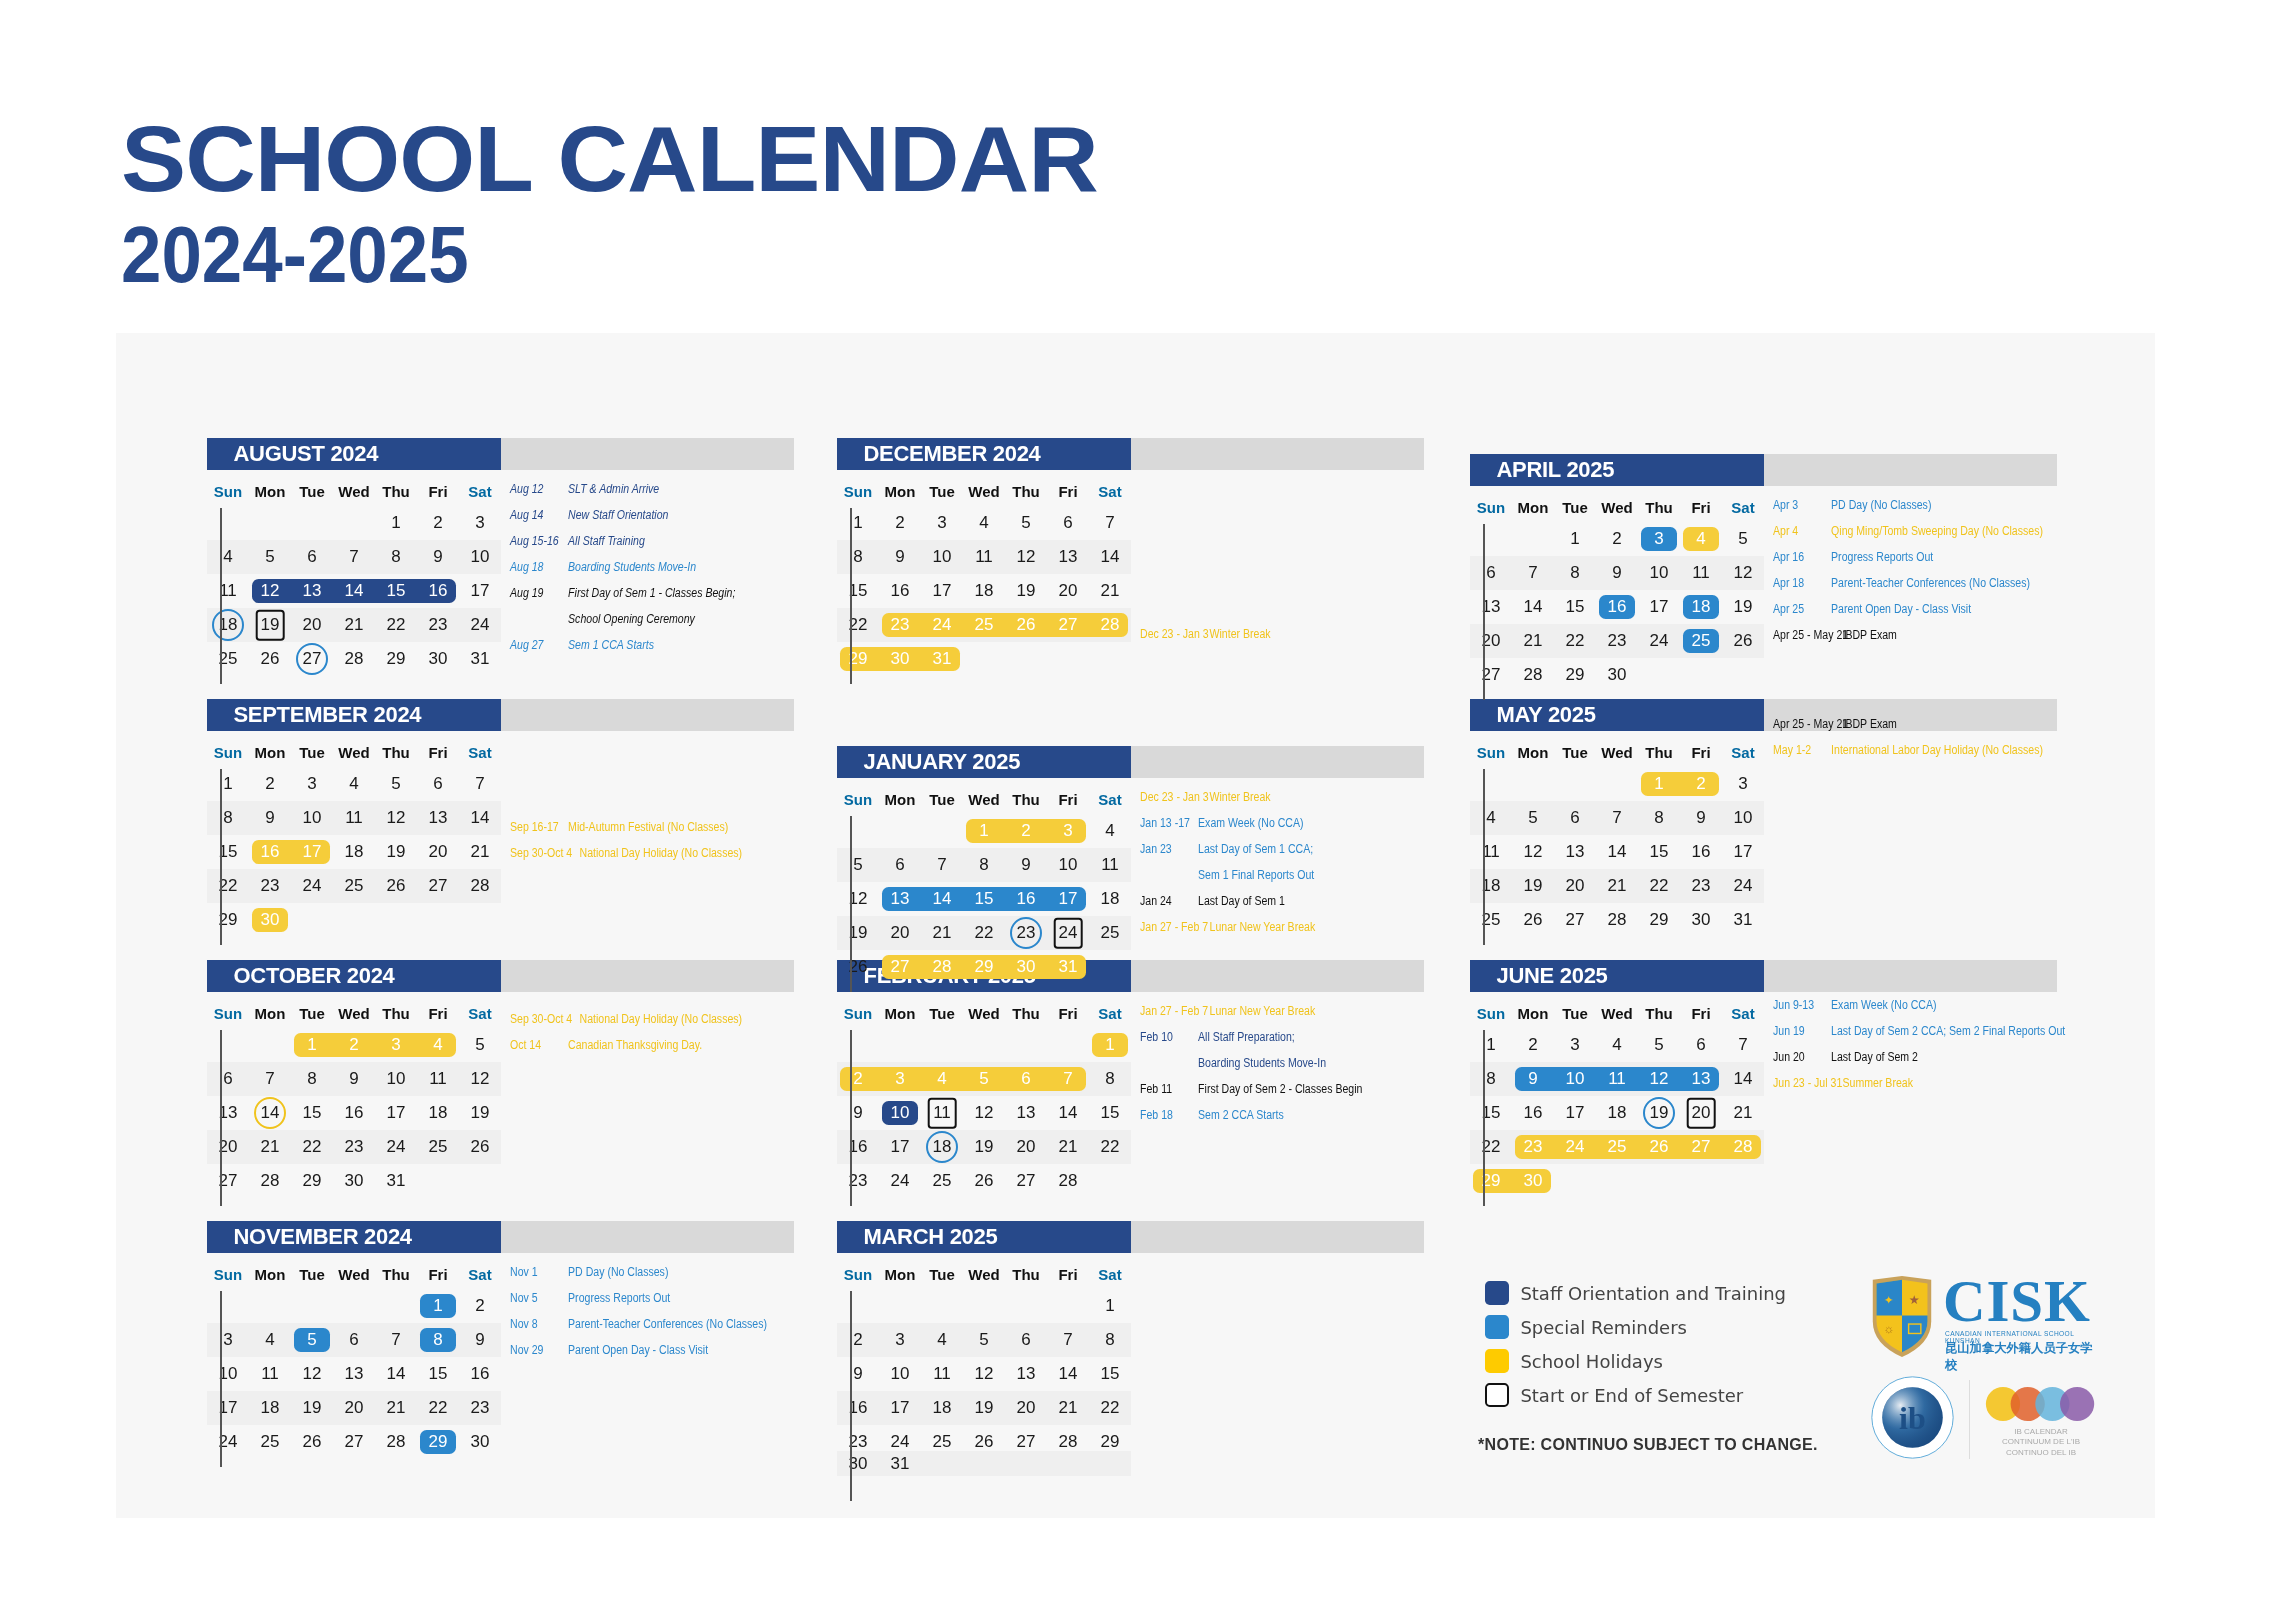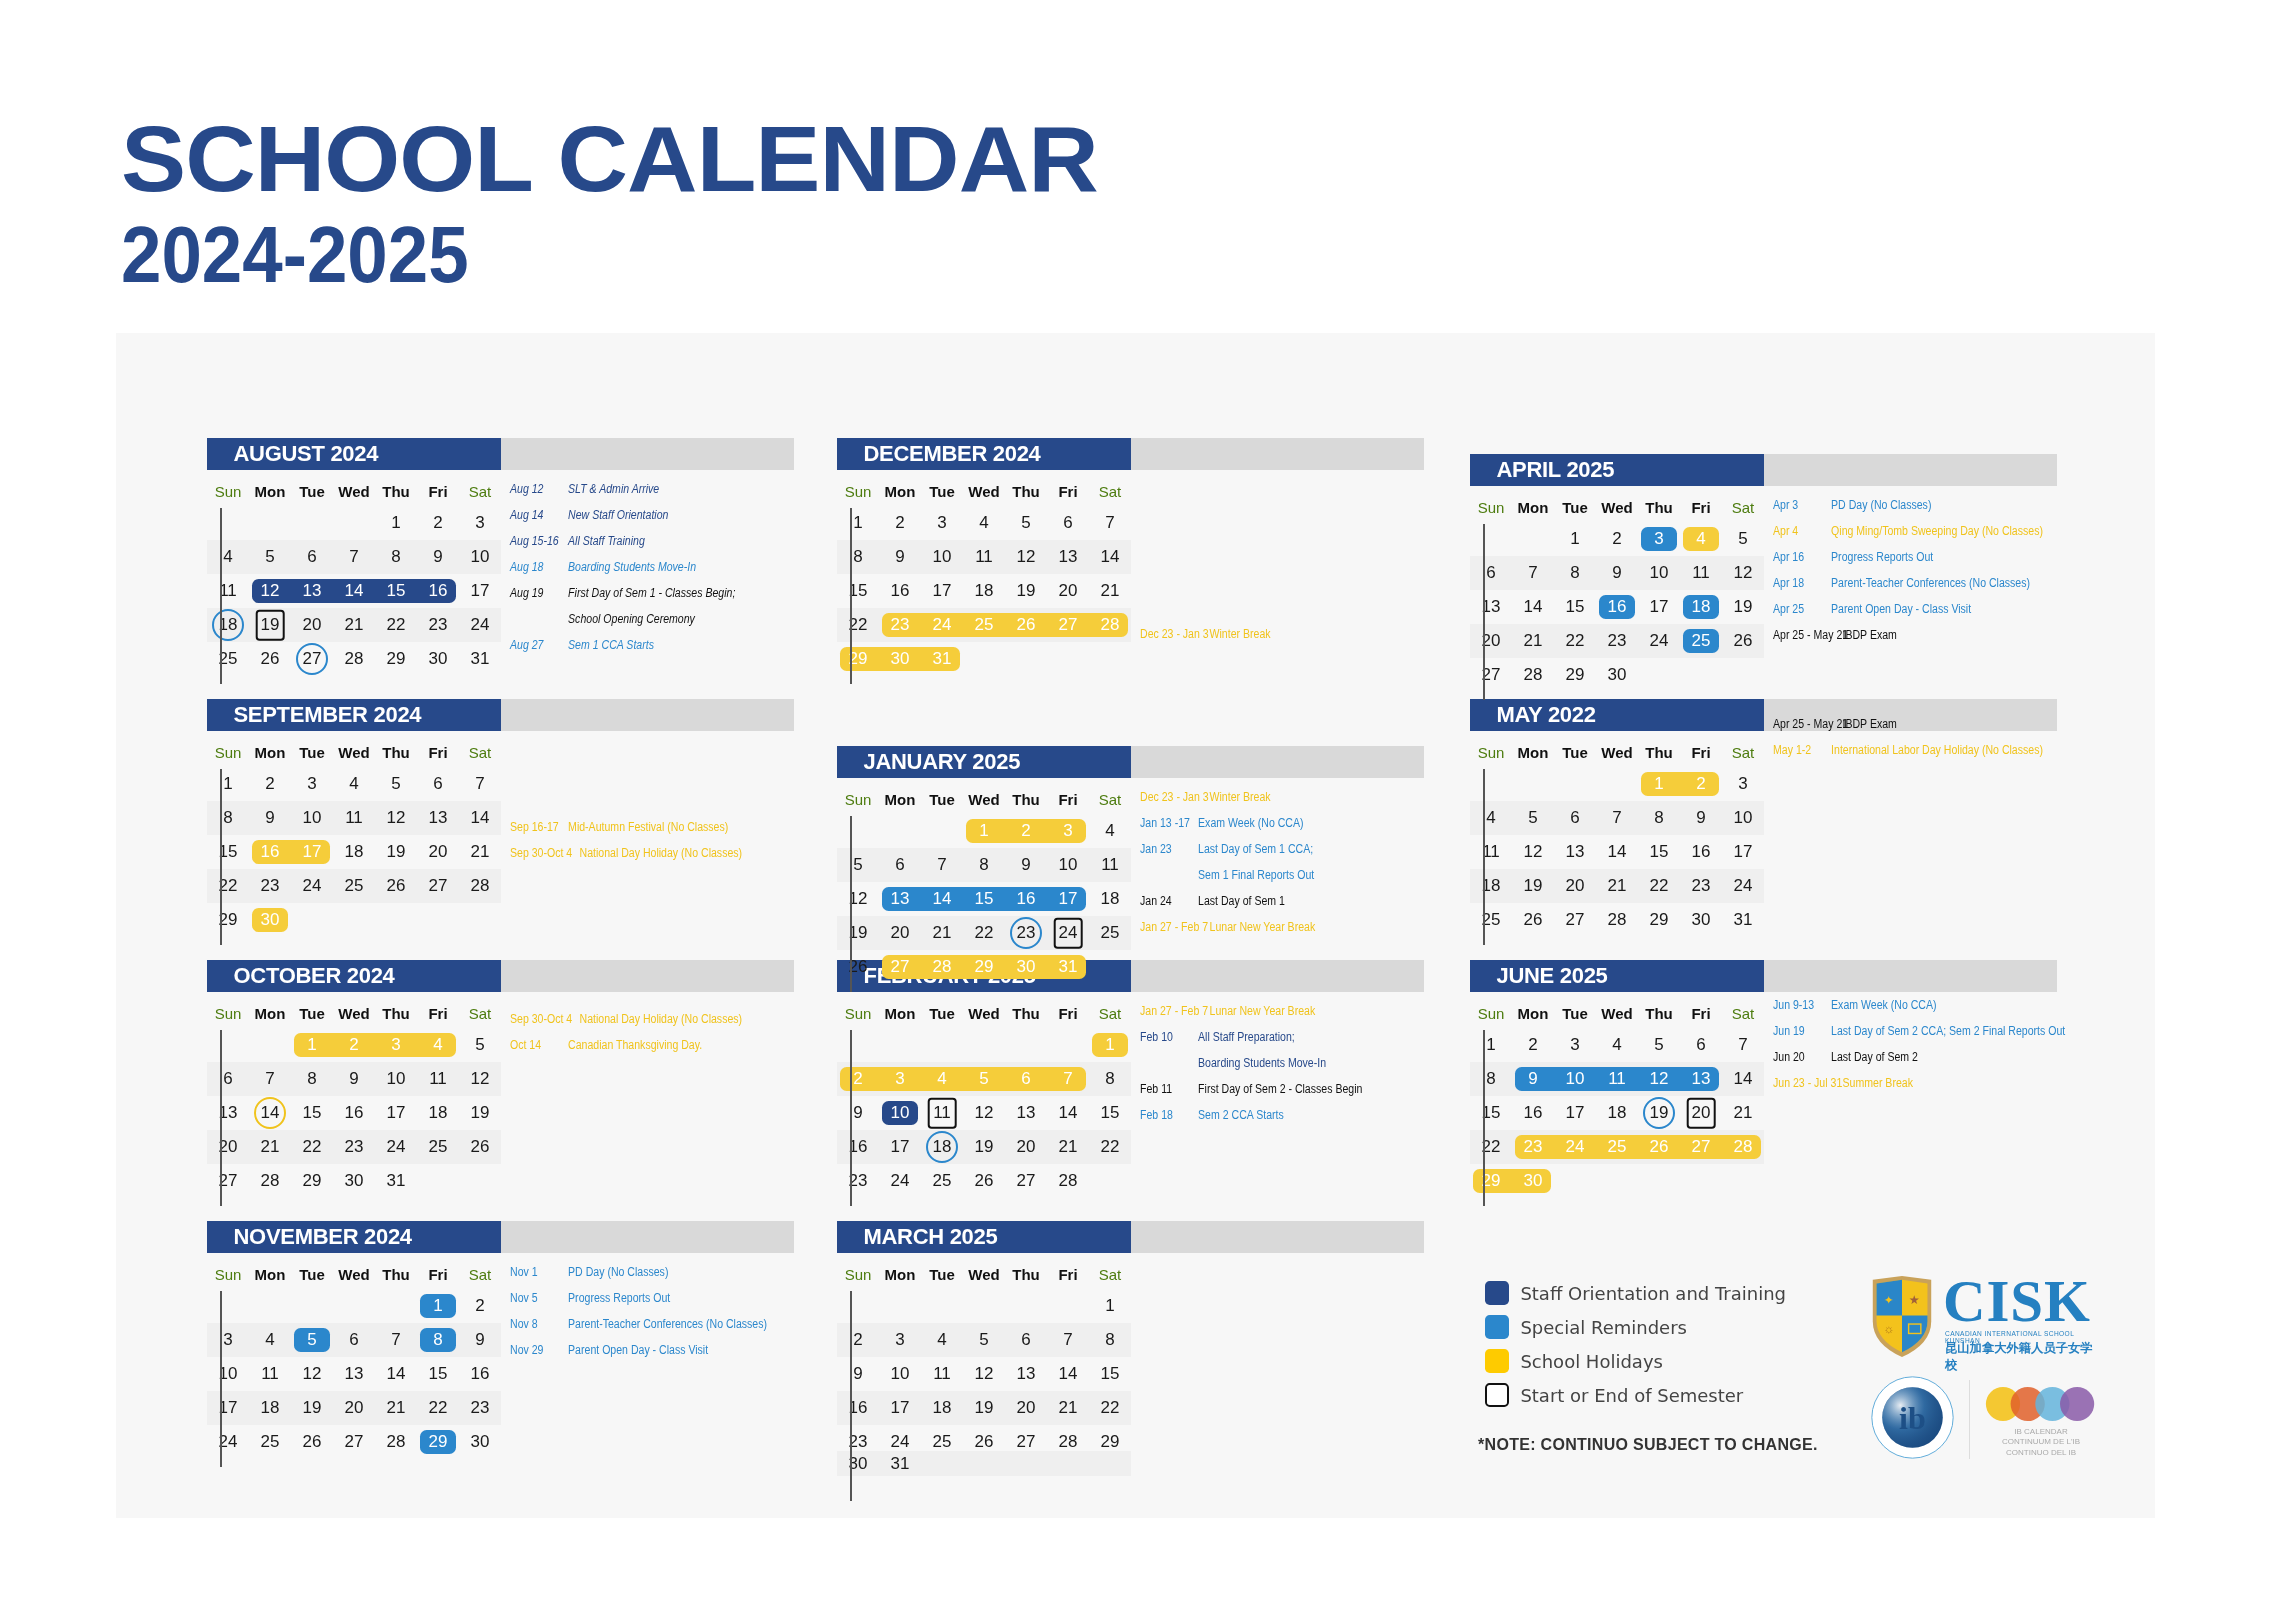--- a/index.html
+++ b/index.html
@@ -39,21 +39,21 @@
   .dow-row, .week-row {
     position: relative; height: 34px; display: flex;
   }
   .dow-row { height: 30px; }
   .week-row.shaded { background: #efefef; }
   .cell {
     width: 42px; height: 100%; display: flex; align-items: center; justify-content: center;
     font-size: 17px; position: relative; z-index: 2;
   }
   .dow-row .cell { font-size: 15px; font-weight: 700; color: #111; }
-  .dow-row .cell.weekend { color: #4d7c0f; font-weight: 400; }
+  .dow-row .cell.weekend { color: #0369a1; font-weight: 700; }
   .vline {
     position: absolute; left: 13.2px; top: 70px; width: 1.4px; background: #555; z-index: 3;
   }
   .cell .num { position: relative; z-index: 2; }
   .pill {
     position: absolute; top: 4.7px; height: 24.6px; border-radius: 6.6px; z-index: 1;
   }
   .pill.staff { background: #27498a; }
   .pill.special { background: #2b87cc; }
   .pill.holiday { background: #f5cd3a; }
@@ -1388,21 +1388,21 @@
             <span class="et">Parent Open Day - Class Visit</span>
           </div>
           <div class="event ev-black">
             <span class="ed">Apr 25 - May 21</span>
             <span class="et" style="left: 79px;">IBDP Exam</span>
           </div>
         </div>
       </div>
       <div class="month" style="left: 1354px; top: 366px;">
       <div class="month-header"></div>
-      <div class="month-title">MAY 2022</div>
+      <div class="month-title">MAY 2025</div>
         <div class="grid">
           <div class="dow-row">
             <div class="cell weekend">Sun</div>
             <div class="cell">Mon</div>
             <div class="cell">Tue</div>
             <div class="cell">Wed</div>
             <div class="cell">Thu</div>
             <div class="cell">Fri</div>
             <div class="cell weekend">Sat</div>
           </div>

